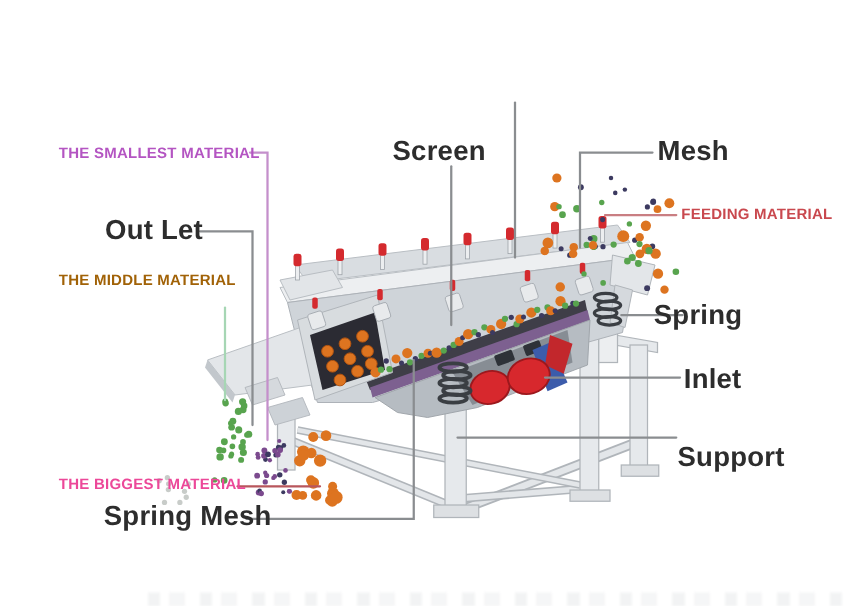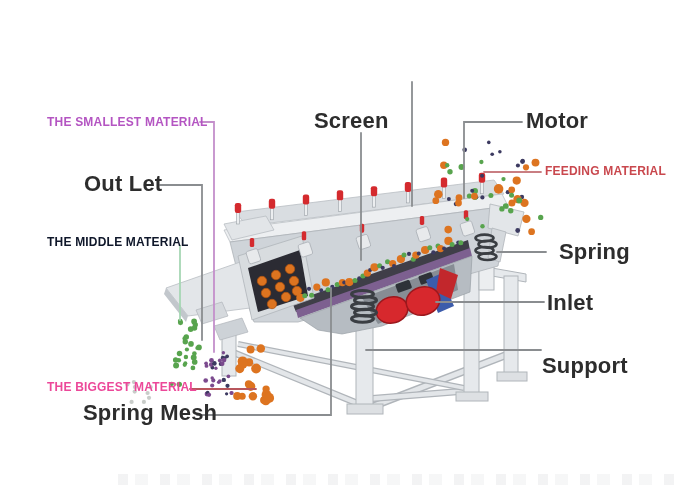--- a/index.html
+++ b/index.html
@@ -331,25 +331,25 @@
       <line x1="180" y1="246" x2="180" y2="320" stroke="#a6d6b4"></line>
       <line x1="190" y1="389" x2="256" y2="389" stroke="#b8565c"></line>
       <polyline points="197,415 331,415 331,288" stroke="#8a8d90"></polyline>
       <line x1="546" y1="252" x2="497" y2="252" stroke="#8a8d90"></line>
       <line x1="544" y1="302" x2="436" y2="302" stroke="#8a8d90"></line>
       <line x1="541" y1="350" x2="366" y2="350" stroke="#8a8d90"></line>
     </g>
   </svg>
 
   <div class="label big" style="left:314px;top:108px">Screen</div>
-  <div class="label big" style="left:526px;top:108px">Motor</div>
+  <div class="label big" style="left:526px;top:108px">Mesh</div>
   <div class="label small" style="left: 545px; top: 165px; color: rgb(201, 72, 78);">FEEDING MATERIAL</div>
   <div class="label small" style="left: 47px; top: 116px; color: rgb(180, 85, 194);">THE SMALLEST MATERIAL</div>
   <div class="label big" style="left:84px;top:171px">Out Let</div>
-  <div class="label small" style="left: 47px; top: 236px; color: #0f172a;">THE MIDDLE MATERIAL</div>
+  <div class="label small" style="left: 47px; top: 218px; color: #a16207;">THE MIDDLE MATERIAL</div>
   <div class="label small" style="left: 47px; top: 381px; color: #ec4899;">THE BIGGEST MATERIAL</div>
   <div class="label big" style="left:83px;top:400px">Spring Mesh</div>
-  <div class="label big" style="left:559px;top:239px">Spring</div>
+  <div class="label big" style="left:523px;top:239px">Spring</div>
   <div class="label big" style="left:547px;top:290px">Inlet</div>
   <div class="label big" style="left:542px;top:353px">Support</div>
 
   <div class="cutoff-strip"></div>
 </div>
 
 </body></html>

